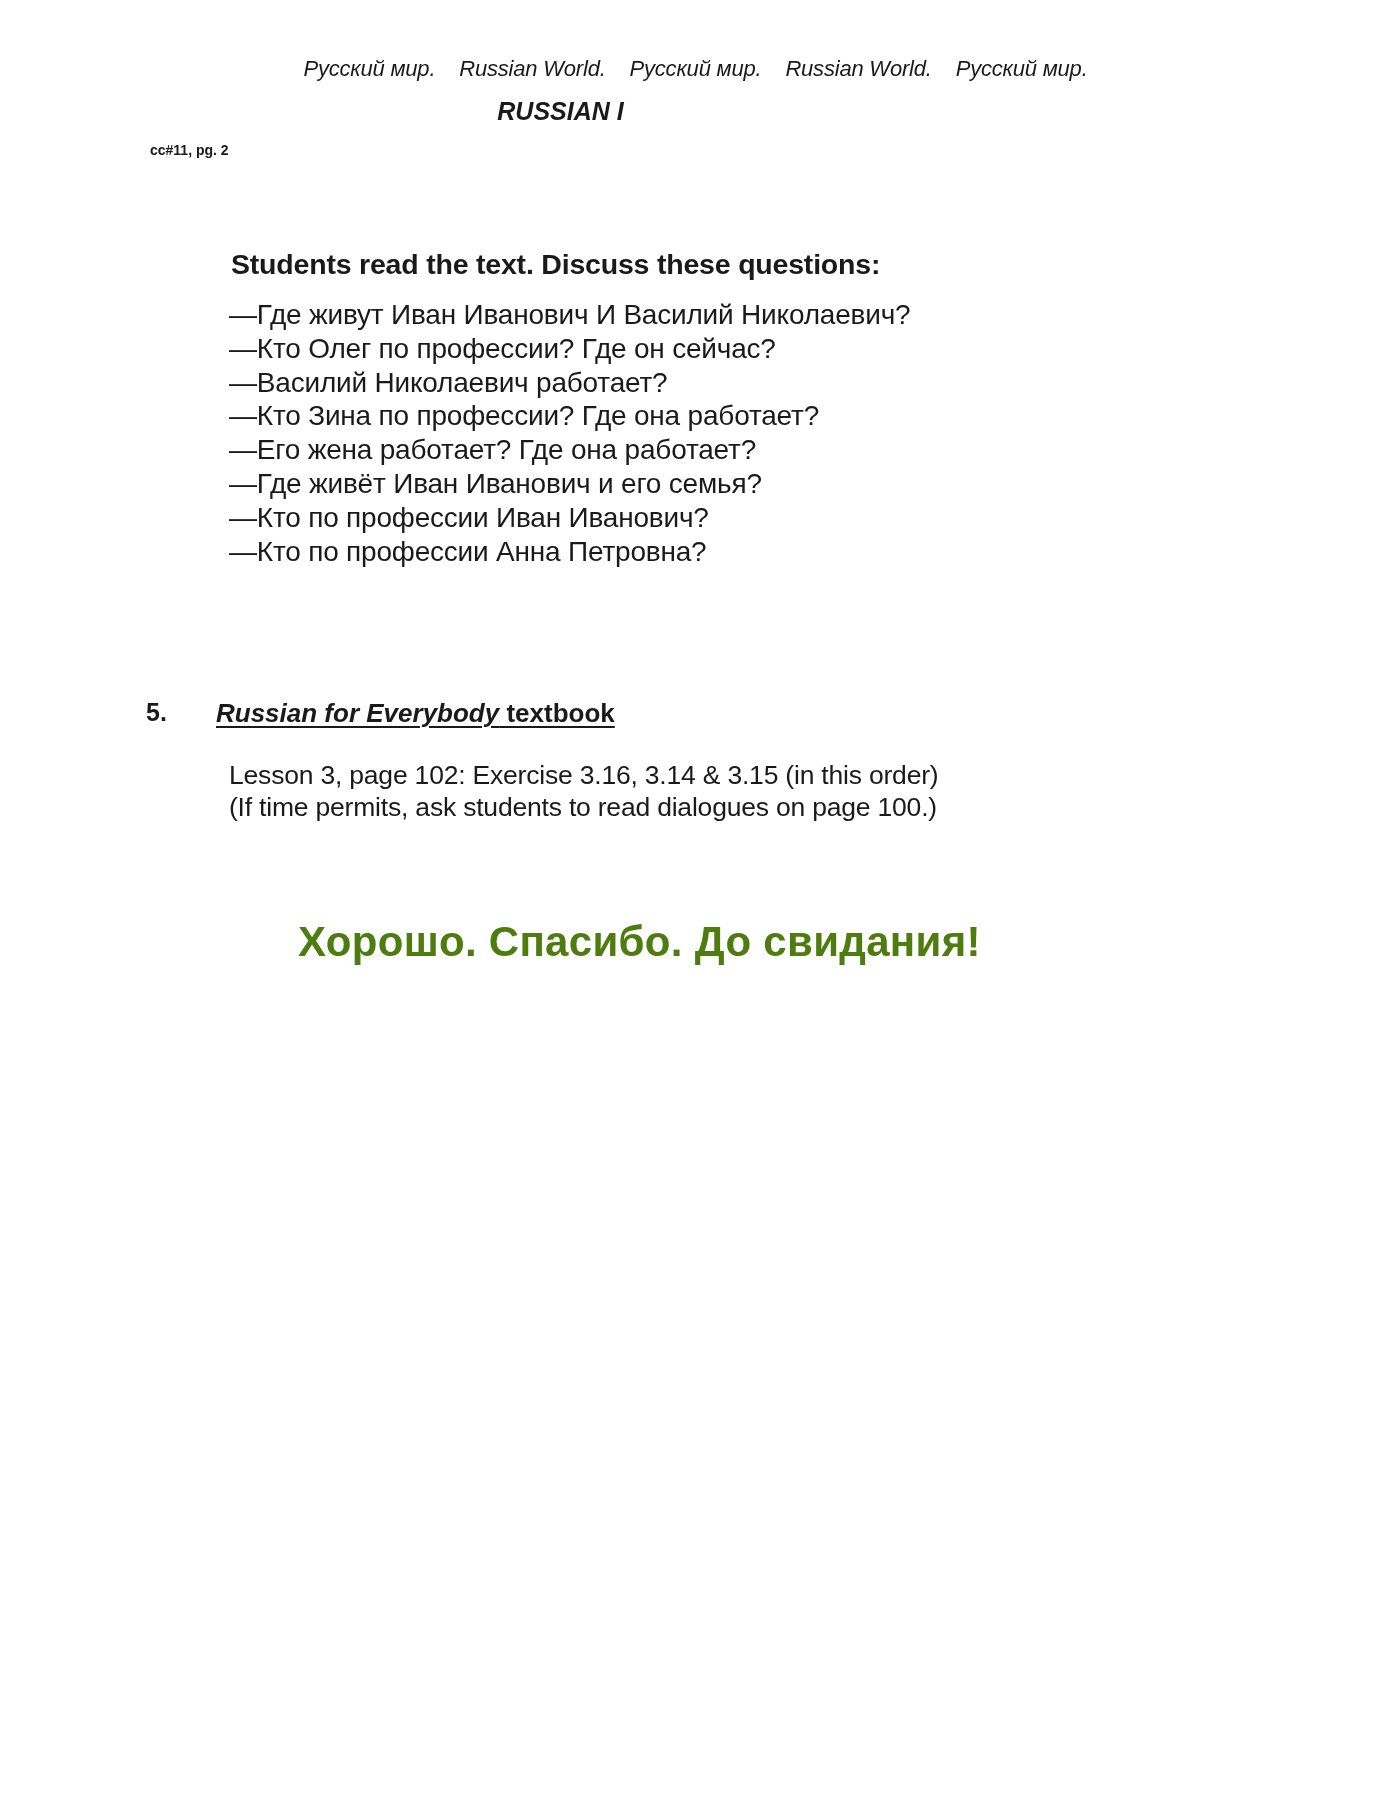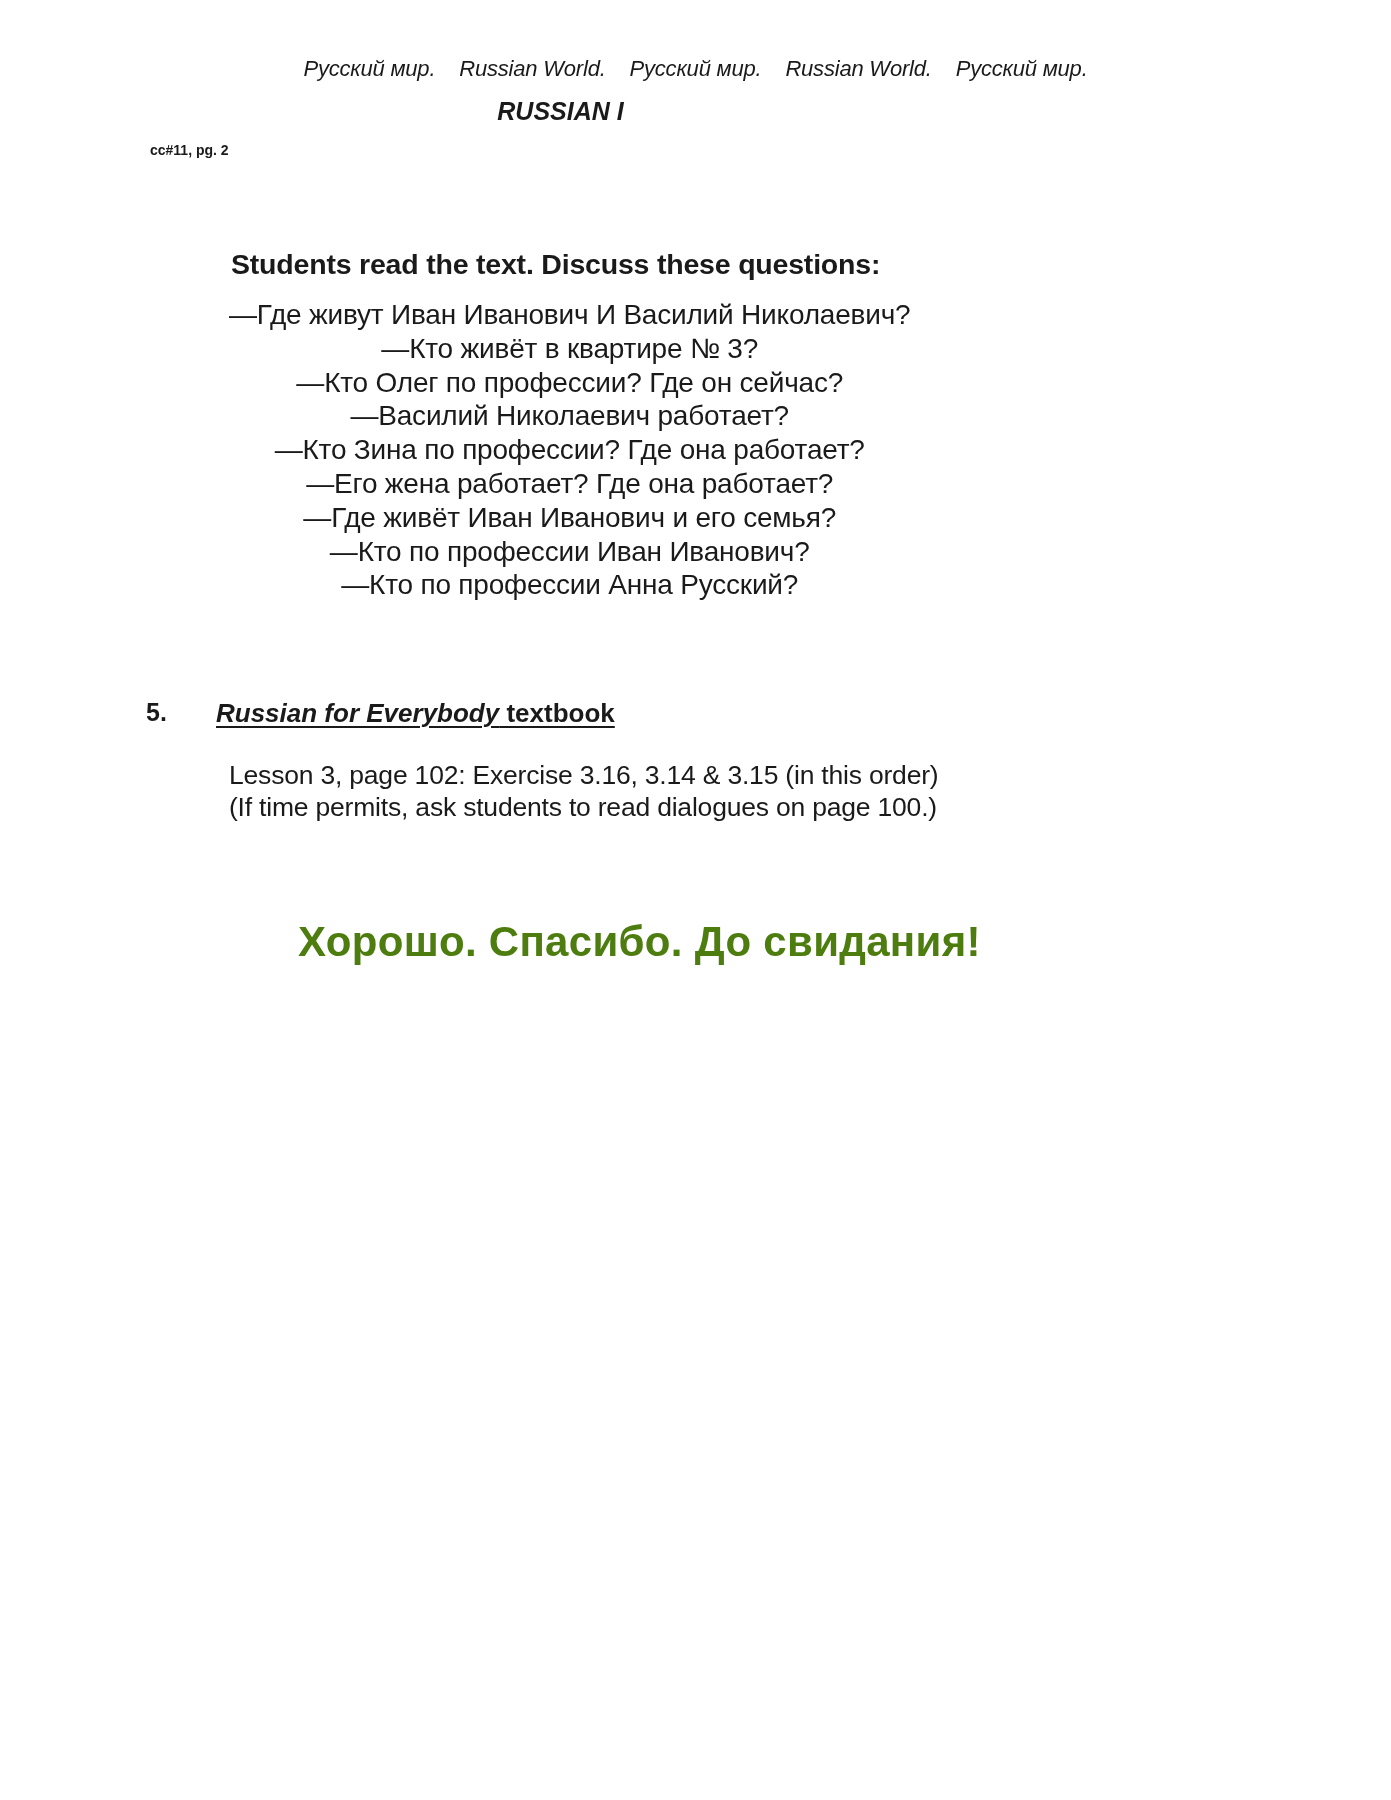--- a/index.html
+++ b/index.html
@@ -7,21 +7,21 @@
          font-family: "Liberation Sans", sans-serif; color: #1a1a1a; }
   .abs { position: absolute; white-space: nowrap; }
   .banner { left: 0; width: 1391px; top: 56px; text-align: center; font-style: italic;
             font-size: 22px; letter-spacing: -0.2px; }
   .banner span { margin: 16px 9px; }
   .title { left: 0; width: 1121px; top: 97px; text-align: center; font-style: italic;
            font-weight: bold; font-size: 25px; }
   .ref { left: 150px; top: 142px; font-weight: bold; font-size: 14px; }
   .instr { left: 231px; top: 248px; font-weight: bold; font-size: 28.5px; letter-spacing: -0.2px; }
   .qlist { left: 229px; top: 298px; font-size: 28px; line-height: 33.8px; letter-spacing: -0.2px; }
-  .qlist div { white-space: nowrap; text-align: center; }
+  .qlist div { white-space: nowrap; }
   .secnum { left: 146px; top: 698px; font-weight: bold; font-size: 25px; }
   .sectitle { left: 216px; top: 698px; font-weight: bold; font-size: 26px; text-decoration: underline;
               text-decoration-thickness: 2px; text-underline-offset: 4px; }
   .sectitle i { font-style: italic; }
   .lesson { left: 229px; top: 760px; font-size: 26.5px; line-height: 31.5px; letter-spacing: -0.2px; }
   .farewell { left: 298px; top: 918px; font-weight: bold; font-size: 42px; color: #4d7c0f; letter-spacing: 0.3px; }
 </style>
 </head>
 <body>
 
@@ -33,28 +33,27 @@
   <span>Русский мир.</span>
 </div>
 
 <div class="abs title">RUSSIAN I</div>
 <div class="abs ref">cc#11, pg. 2</div>
 
 <div class="abs instr">Students read the text.  Discuss these questions:</div>
 
 <div class="abs qlist">
   <div>—Где живут Иван Иванович И Василий Николаевич?</div>
-  <div>—Кто живёт в квартире № 3?</div>
   <div>—Кто Олег по профессии?  Где он сейчас?</div>
   <div>—Василий Николаевич работает?</div>
   <div>—Кто Зина по профессии?  Где она работает?</div>
   <div>—Его жена работает?  Где она работает?</div>
   <div>—Где живёт Иван Иванович и его семья?</div>
   <div>—Кто по профессии Иван Иванович?</div>
-  <div>—Кто по профессии Анна Русский?</div>
+  <div>—Кто по профессии Анна Петровна?</div>
 </div>
 
 <div class="abs secnum">5.</div>
 <div class="abs sectitle"><i>Russian for Everybody</i><span> textbook</span></div>
 
 <div class="abs lesson">
   <div>Lesson 3,  page 102:  Exercise 3.16, 3.14 &amp; 3.15 (in this order)</div>
   <div>(If time permits, ask students to read dialogues on page 100.)</div>
 </div>
 

